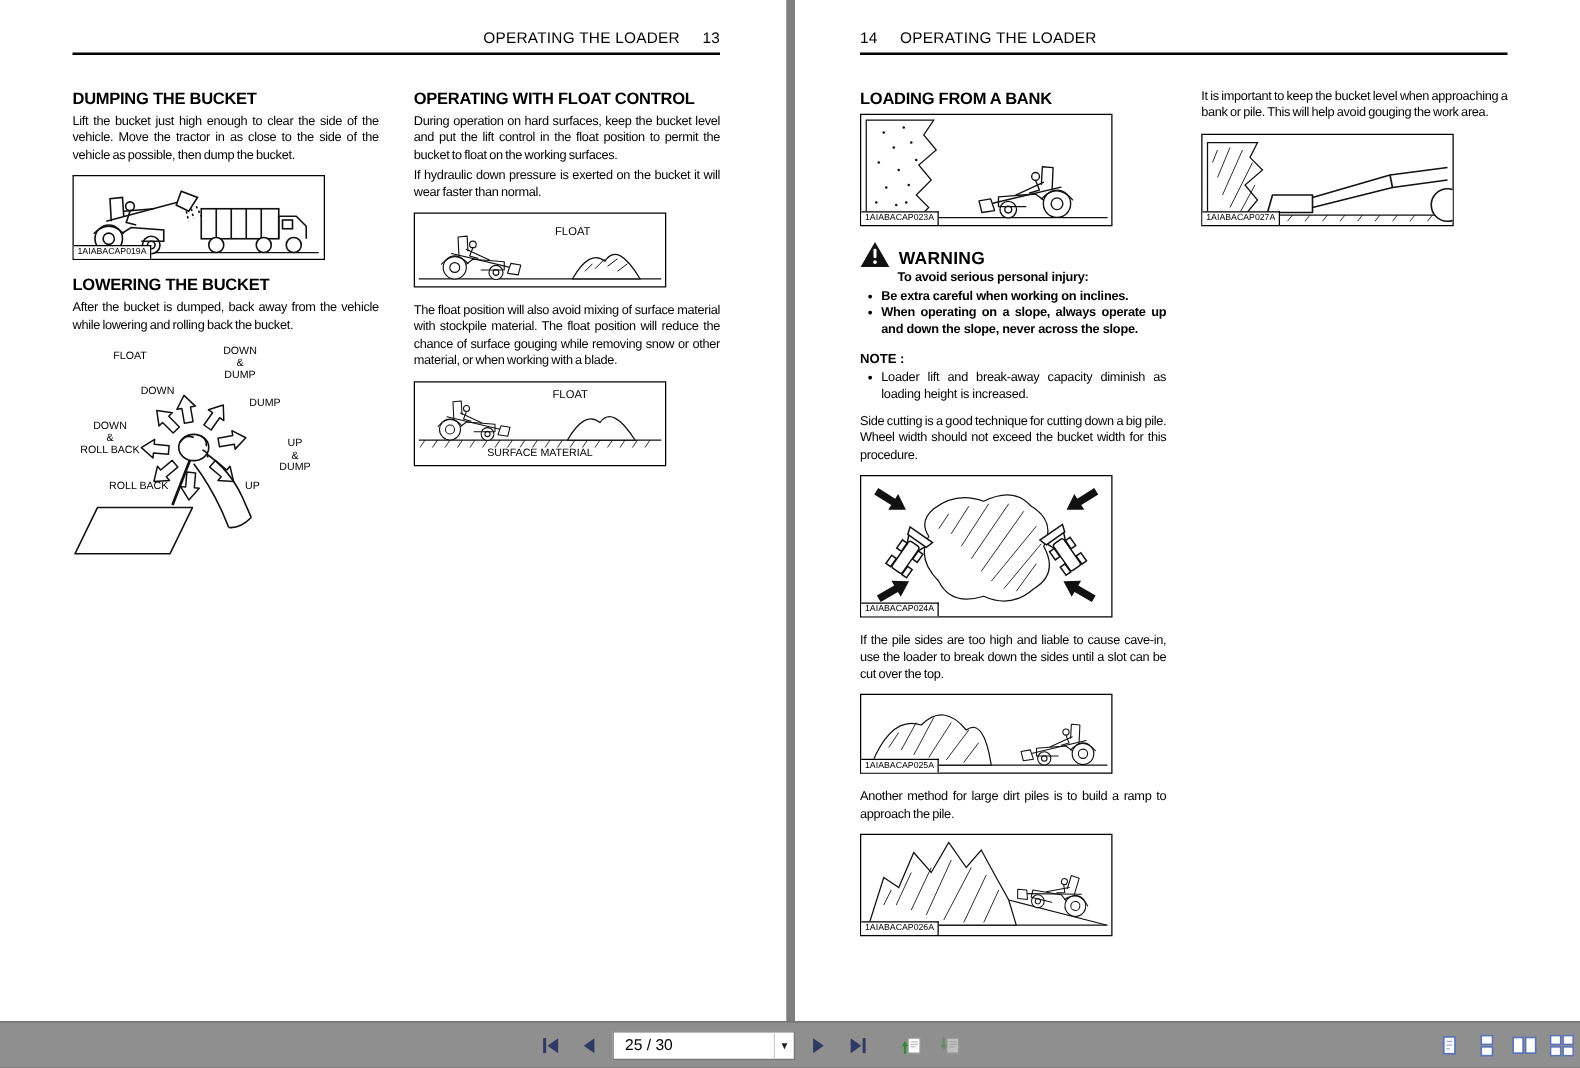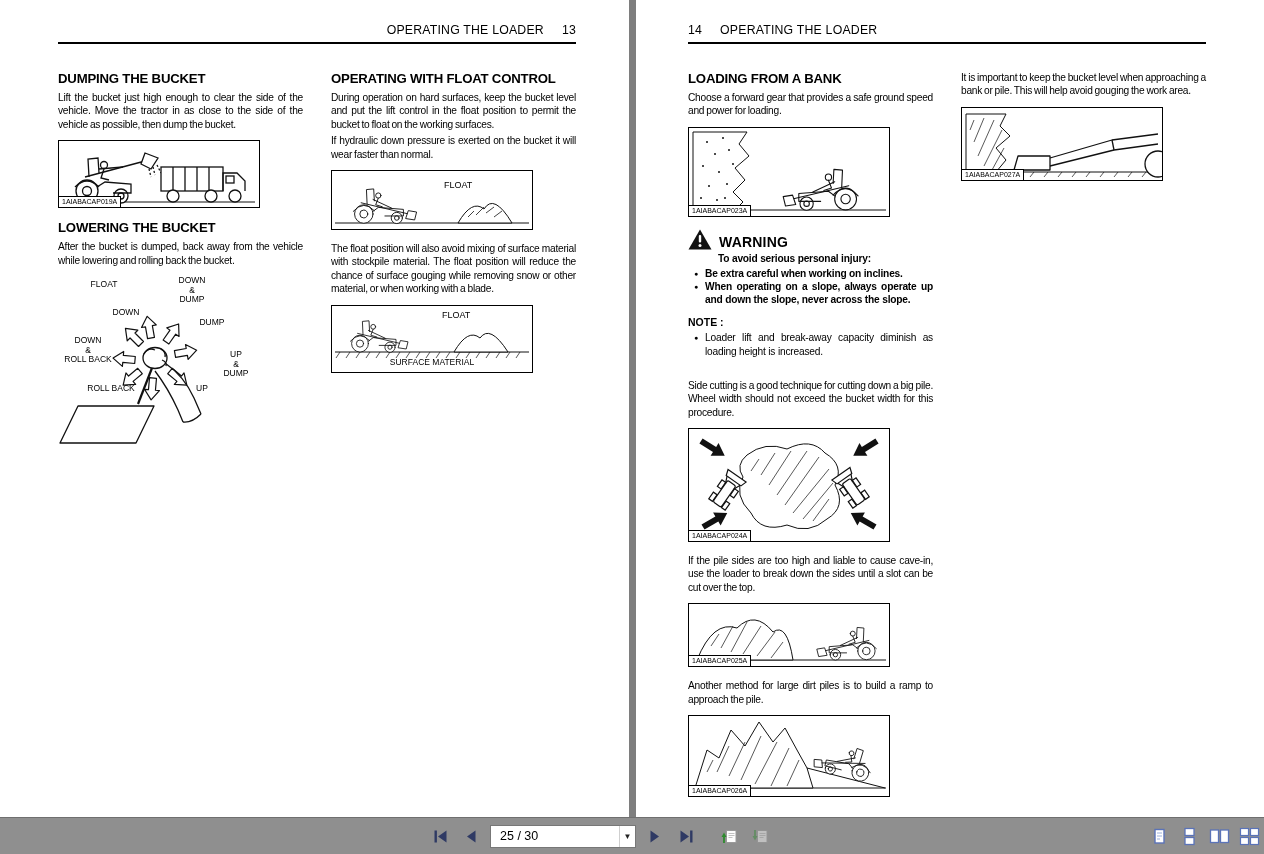--- a/index.html
+++ b/index.html
@@ -44,21 +44,21 @@
   
   .warn{margin-top:0}
   .warn-head{display:flex;align-items:flex-end;gap:7px;margin-bottom:2px}
   .warn-title{font-weight:bold;font-size:14px;letter-spacing:.2px}
   .warn-intro{font-weight:bold;font-size:10.2px;line-height:13px;margin:0 0 2px 30px;letter-spacing:-.2px}
   .bullet{display:flex;gap:7px;font-size:10.2px;line-height:13.2px;letter-spacing:-.2px;margin-left:6px}
   .bullet .dot{font-size:7px;line-height:13.2px}
   .bullet .btext{flex:1;text-align:justify}
   .bold{font-weight:bold}
   .note-label{font-weight:bold;font-size:10.5px;margin:10px 0 3px}
-  .note-wrap{margin-bottom:21px}
+  .note-wrap{margin-bottom:9px}
 
   
   .toolbar{position:absolute;left:0;bottom:0;width:1264px;height:37px;
     background:#8f8f8f;border-top:1px solid #6f6f6f}
   .tb-center{position:absolute;left:428px;top:0;height:100%;display:flex;align-items:center;gap:7px}
   .tb-right{position:absolute;right:3px;top:0;height:100%;display:flex;align-items:center;gap:6px}
   .tb-btn{display:flex;align-items:center;justify-content:center;width:24px;height:26px;cursor:pointer}
   .tb-btn svg{display:block}
   .tb-gap{width:6px}
   .page-combo{display:flex;align-items:center;width:146px;height:23px;background:#fff;
@@ -227,21 +227,20 @@
   <div class="page" id="page-14">
     <div class="page-inner">
       <div class="page-header ph-left">
         <span>14</span>
         <span>OPERATING THE LOADER</span>
       </div>
       <div class="cols">
 
         <div class="col c1">
           <h3 class="sec">LOADING FROM A BANK</h3>
-          <p class="body">Choose a forward gear that provides a safe ground speed and power for loading.</p>
 
           <div class="fig" style="width:202px;height:90px">
             <svg viewBox="0 0 200 88" preserveAspectRatio="none">
               <path d="M3 82 H197" stroke="#111" fill="none"></path>
               <path d="M4 82 L4 4 L58 4 L50 16 L60 28 L46 40 L56 52 L44 64 L54 74 L46 82 Z" fill="#fff" stroke="#111"></path>
               <g fill="#111">
                 <circle cx="18" cy="14" r="1"></circle>
                   <circle cx="34" cy="10" r="1"></circle>
                   <circle cx="26" cy="26" r="1"></circle>
                 <circle cx="40" cy="22" r="1"></circle>

